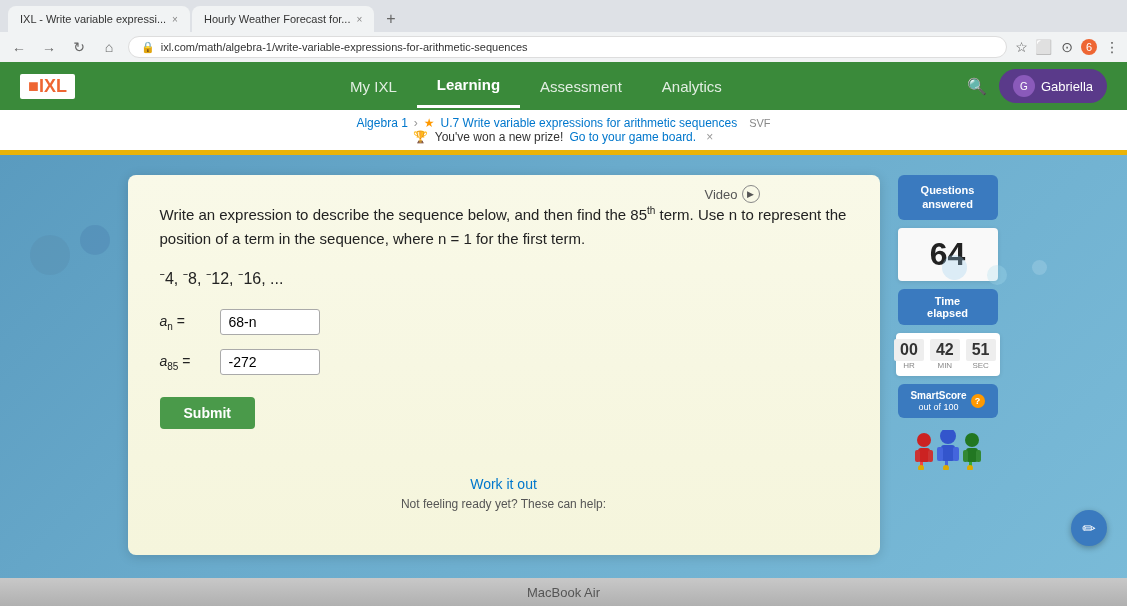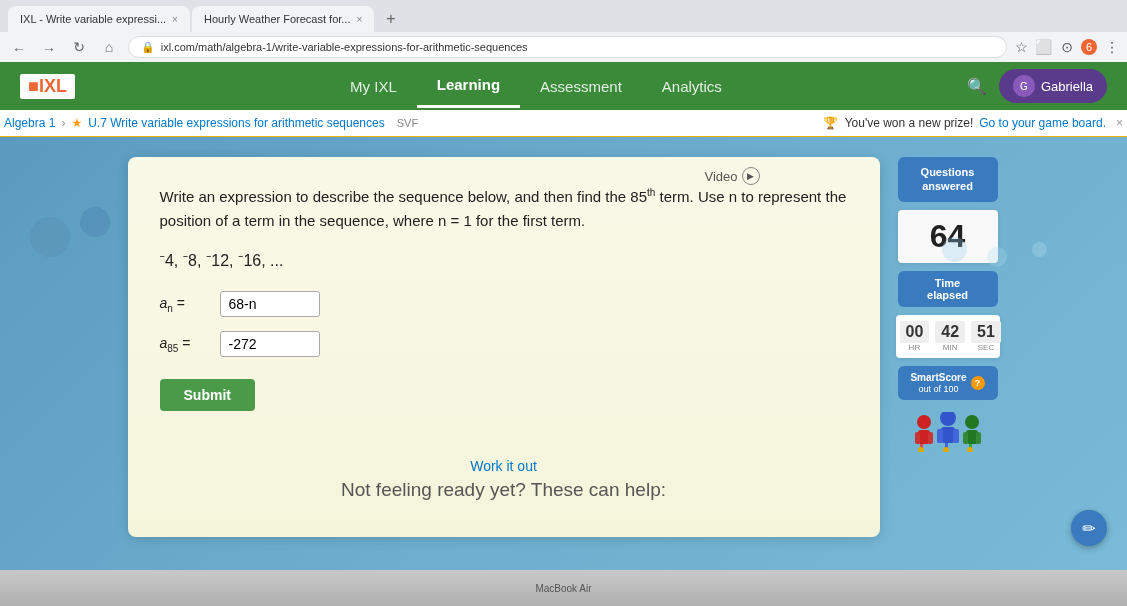--- a/index.html
+++ b/index.html
@@ -146,27 +146,28 @@
       width: 22px; height: 22px;
       border-radius: 50%;
       background: #8a5aba;
       display: flex; align-items: center; justify-content: center;
       font-size: 10px; color: white;
     }
 
     
     .breadcrumb-bar {
       background: white;
-      padding: 6px 4px;
+      padding: 6px 20px;
       font-size: 12px;
       color: #555;
       display: flex;
       align-items: center;
       justify-content: space-between;
-      border-bottom: 1px solid #eab308;
+      border-bottom: 5px solid #eab308;
+      flex-direction: column;
     }
     .breadcrumb-left {
       display: flex;
       align-items: center;
       gap: 6px;
     }
     .breadcrumb-link { color: #0077cc; cursor: pointer; text-decoration: none; }
     .breadcrumb-sep { color: #999; }
     .star-icon { color: #f90; }
     .prize-notice {
@@ -261,21 +262,21 @@
       text-align: center;
       margin-top: 46px;
     }
     .work-it-out a {
       color: #0077cc;
       font-size: 14px;
       cursor: pointer;
       text-decoration: none;
     }
     .work-it-out p {
-      font-size: 19px;
+      font-size: 12px;
       color: #555;
       margin-top: 4px;
     }
 
     
     .video-btn {
       position: absolute;
       top: 10px;
       right: 120px;
       display: flex;
@@ -335,21 +336,21 @@
       width: 100px;
       font-size: 11px;
       font-weight: bold;
     }
 
     .timer-display {
       background: white;
       border-radius: 4px;
       width: 104px;
       display: flex;
-      justify-content: space-between;
+      justify-content: flex-end;
       align-items: center;
       padding: 6px 4px;
       gap: 2px;
       box-shadow: 0 1px 4px rgba(0,0,0,0.1);
     }
     .timer-block {
       text-align: center;
     }
     .timer-num {
       font-size: 16px;
@@ -422,26 +423,26 @@
       font-size: 16px;
       cursor: pointer;
       box-shadow: 0 2px 6px rgba(0,0,0,0.3);
     }
 
     
     .macbook-bar {
       position: absolute;
       bottom: 0;
       left: 0; right: 0;
-      height: 36px;
+      height: 28px;
       background: linear-gradient(180deg, #c8c8c8 0%, #b0b0b0 100%);
       display: flex;
       align-items: center;
       justify-content: center;
-      font-size: 10px;
+      font-size: 13px;
       color: #555;
       font-weight: 500;
     }
 
     sub { font-size: 10px; }
   </style>
 </head>
 <body>
 
 <div class="browser-chrome">

